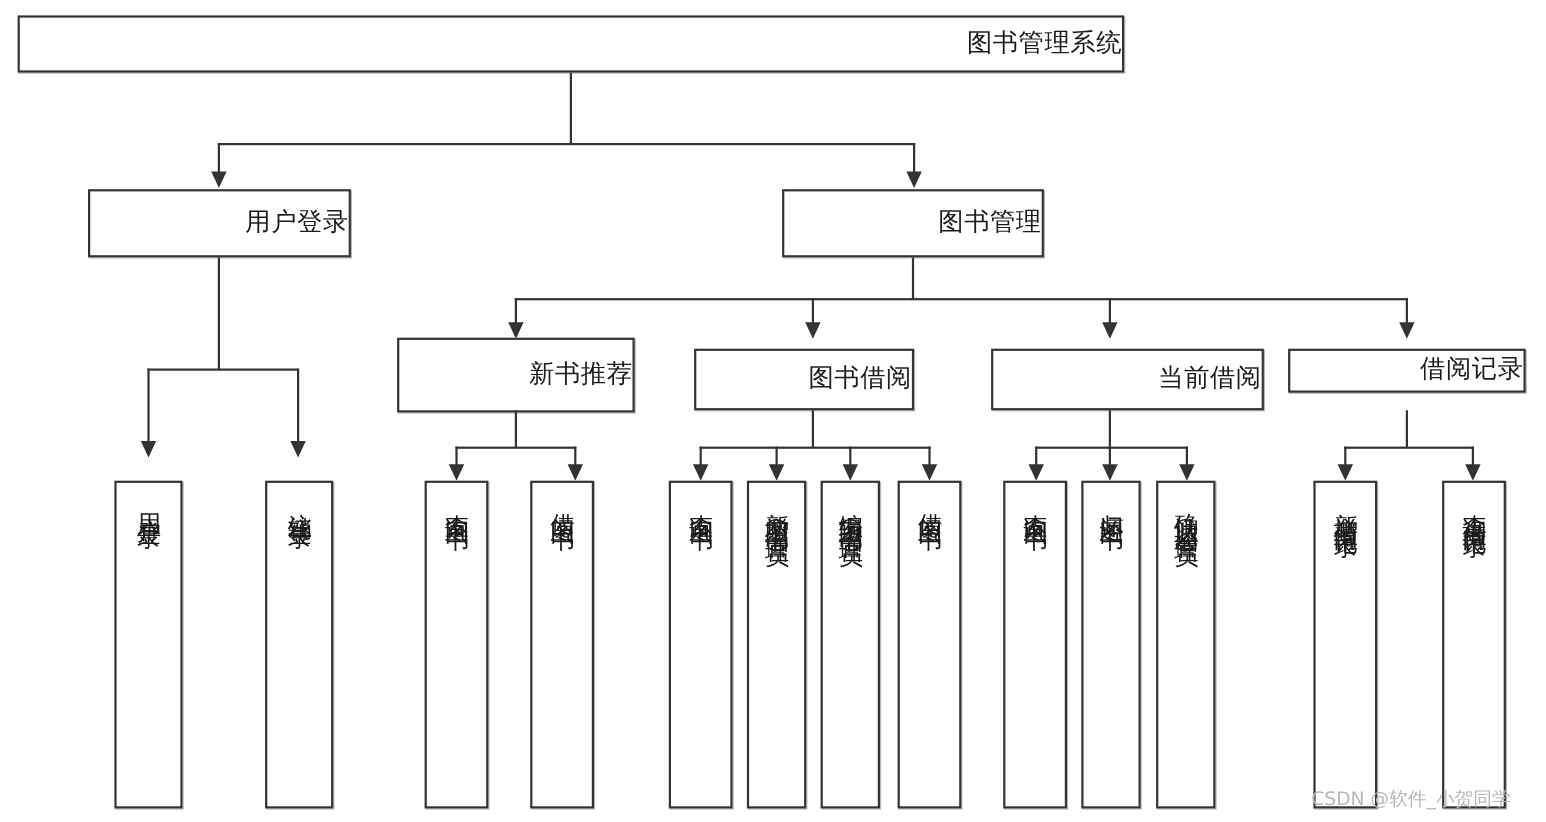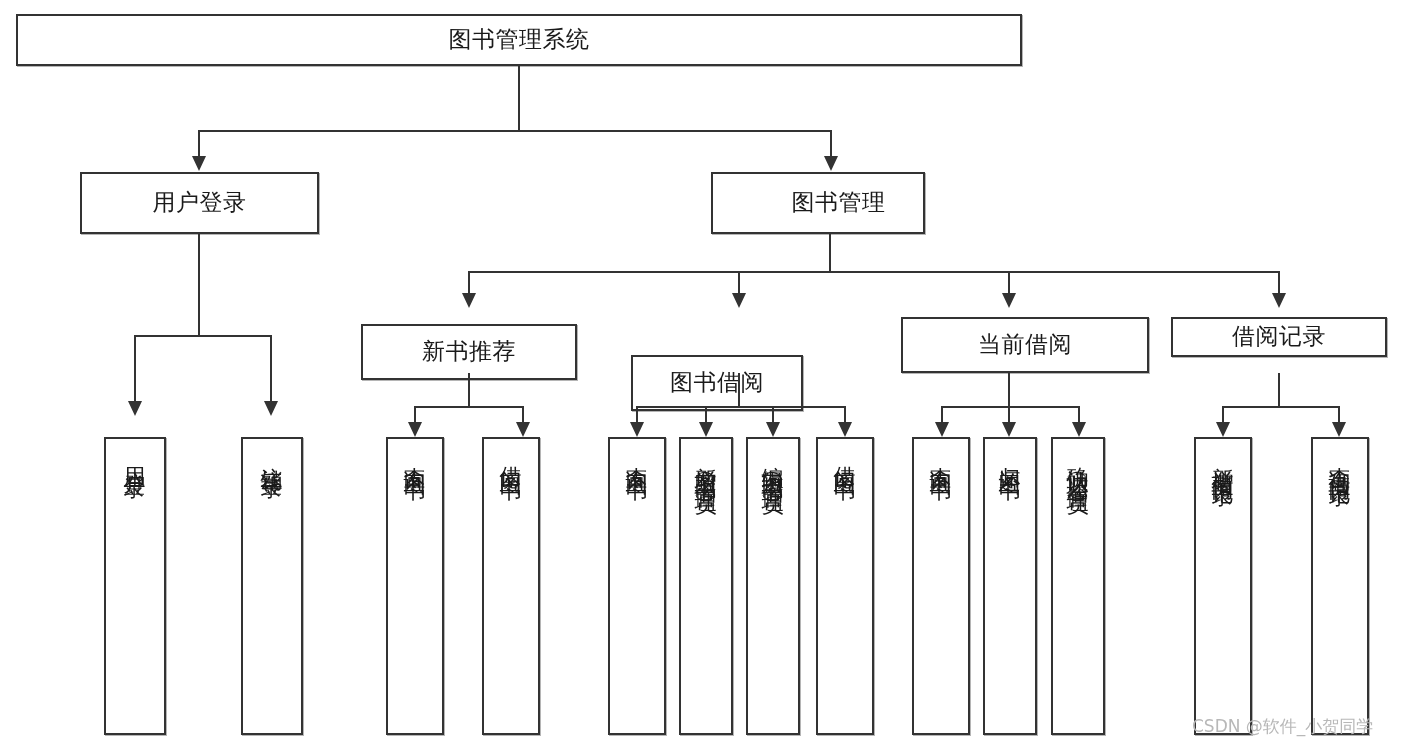--- a/index.html
+++ b/index.html
@@ -18,21 +18,21 @@
     overflow: hidden;
   }
   .node {
     position: absolute;
     box-sizing: border-box;
     background: #ffffff;
     border: 2px solid #333333;
     box-shadow: 1px 1px 0 0 rgba(120,120,120,0.55);
     display: flex;
     align-items: center;
-    justify-content: center;
+    justify-content: flex-end;
     color: #1a1a1a;
   }
   .node .label {
     display: block;
     text-align: center;
     line-height: 1.18;
     white-space: nowrap;
   }
   
   .node.horiz .label {
@@ -95,21 +95,21 @@
   <div class="hline" style="left:198px; top:130px; width:634px; height:2px;"></div>
 
   <div class="vline" style="left:198px; top:130px; width:2px; height:28px;"></div>
   <div class="arrow" style="left:192px; top:156px;"></div>
   <div class="vline" style="left:830px; top:130px; width:2px; height:28px;"></div>
   <div class="arrow" style="left:824px; top:156px;"></div>
 
   <div class="node horiz" style="left:80px; top:172px; width:239px; height:62px;">
     <span class="label">用户登录</span>
   </div>
-  <div class="node horiz" style="left:711px; top:172px; width:214px; height:62px;padding-left:41px;">
+  <div class="node horiz" style="left:711px; top:172px; width:238px; height:62px;padding-left:41px;">
     <span class="label">图书管理</span>
   </div>
 
   <div class="vline" style="left:198px; top:234px; width:2px; height:102px;"></div>
   <div class="hline" style="left:134px; top:335px; width:137px; height:2px;"></div>
   <div class="vline" style="left:134px; top:335px; width:2px; height:68px;"></div>
   <div class="arrow" style="left:128px; top:401px;"></div>
   <div class="vline" style="left:270px; top:335px; width:2px; height:68px;"></div>
   <div class="arrow" style="left:264px; top:401px;"></div>
 
@@ -117,24 +117,24 @@
   <div class="hline" style="left:468px; top:271px; width:812px; height:2px;"></div>
   <div class="vline" style="left:468px; top:271px; width:2px; height:24px;"></div>
   <div class="arrow" style="left:462px; top:293px;"></div>
   <div class="vline" style="left:738px; top:271px; width:2px; height:24px;"></div>
   <div class="arrow" style="left:732px; top:293px;"></div>
   <div class="vline" style="left:1008px; top:271px; width:2px; height:24px;"></div>
   <div class="arrow" style="left:1002px; top:293px;"></div>
   <div class="vline" style="left:1278px; top:271px; width:2px; height:24px;"></div>
   <div class="arrow" style="left:1272px; top:293px;"></div>
 
-  <div class="node horiz" style="left:361px; top:324px; width:216px; height:56px;">
+  <div class="node horiz" style="left:361px; top:307px; width:216px; height:68px;">
     <span class="label">新书推荐</span>
   </div>
-  <div class="node horiz" style="left:631px; top:317px; width:172px; height:56px;margin-top:38px;">
+  <div class="node horiz" style="left:631px; top:317px; width:200px; height:56px;">
     <span class="label">图书借阅</span>
   </div>
   <div class="node horiz" style="left:901px; top:317px; width:248px; height:56px;">
     <span class="label">当前借阅</span>
   </div>
   <div class="node horiz" style="left:1171px; top:317px; width:216px; height:40px;">
     <span class="label">借阅记录</span>
   </div>
 
   <div class="vline" style="left:468px; top:373px; width:2px; height:34px;"></div>

